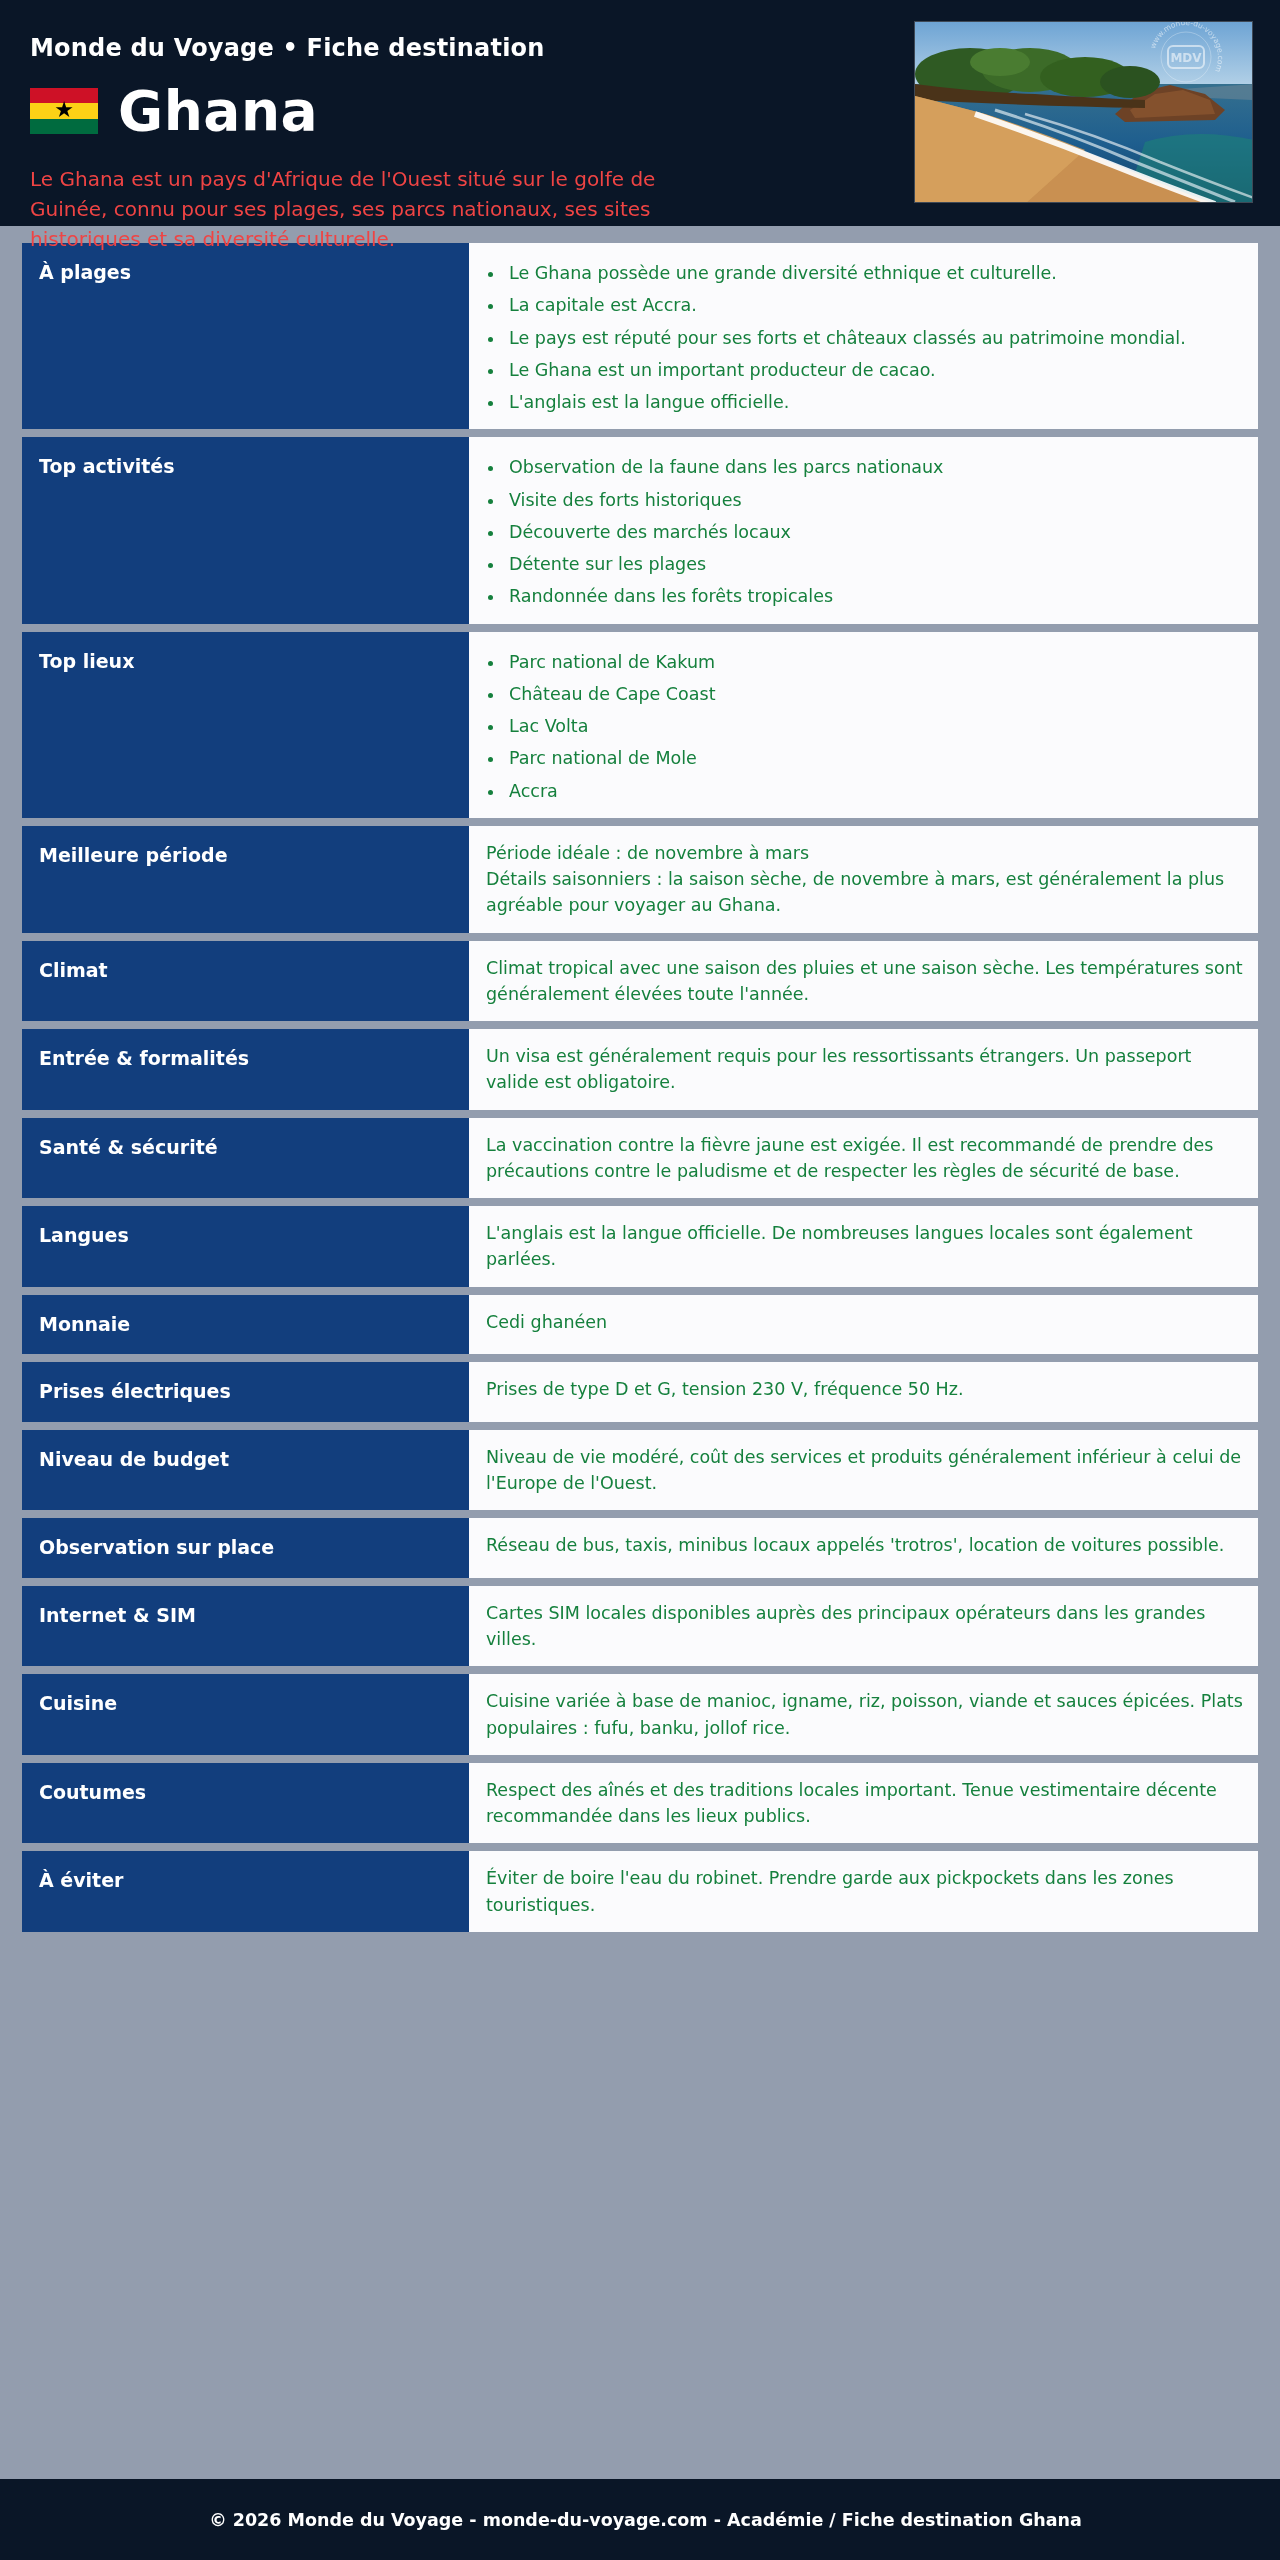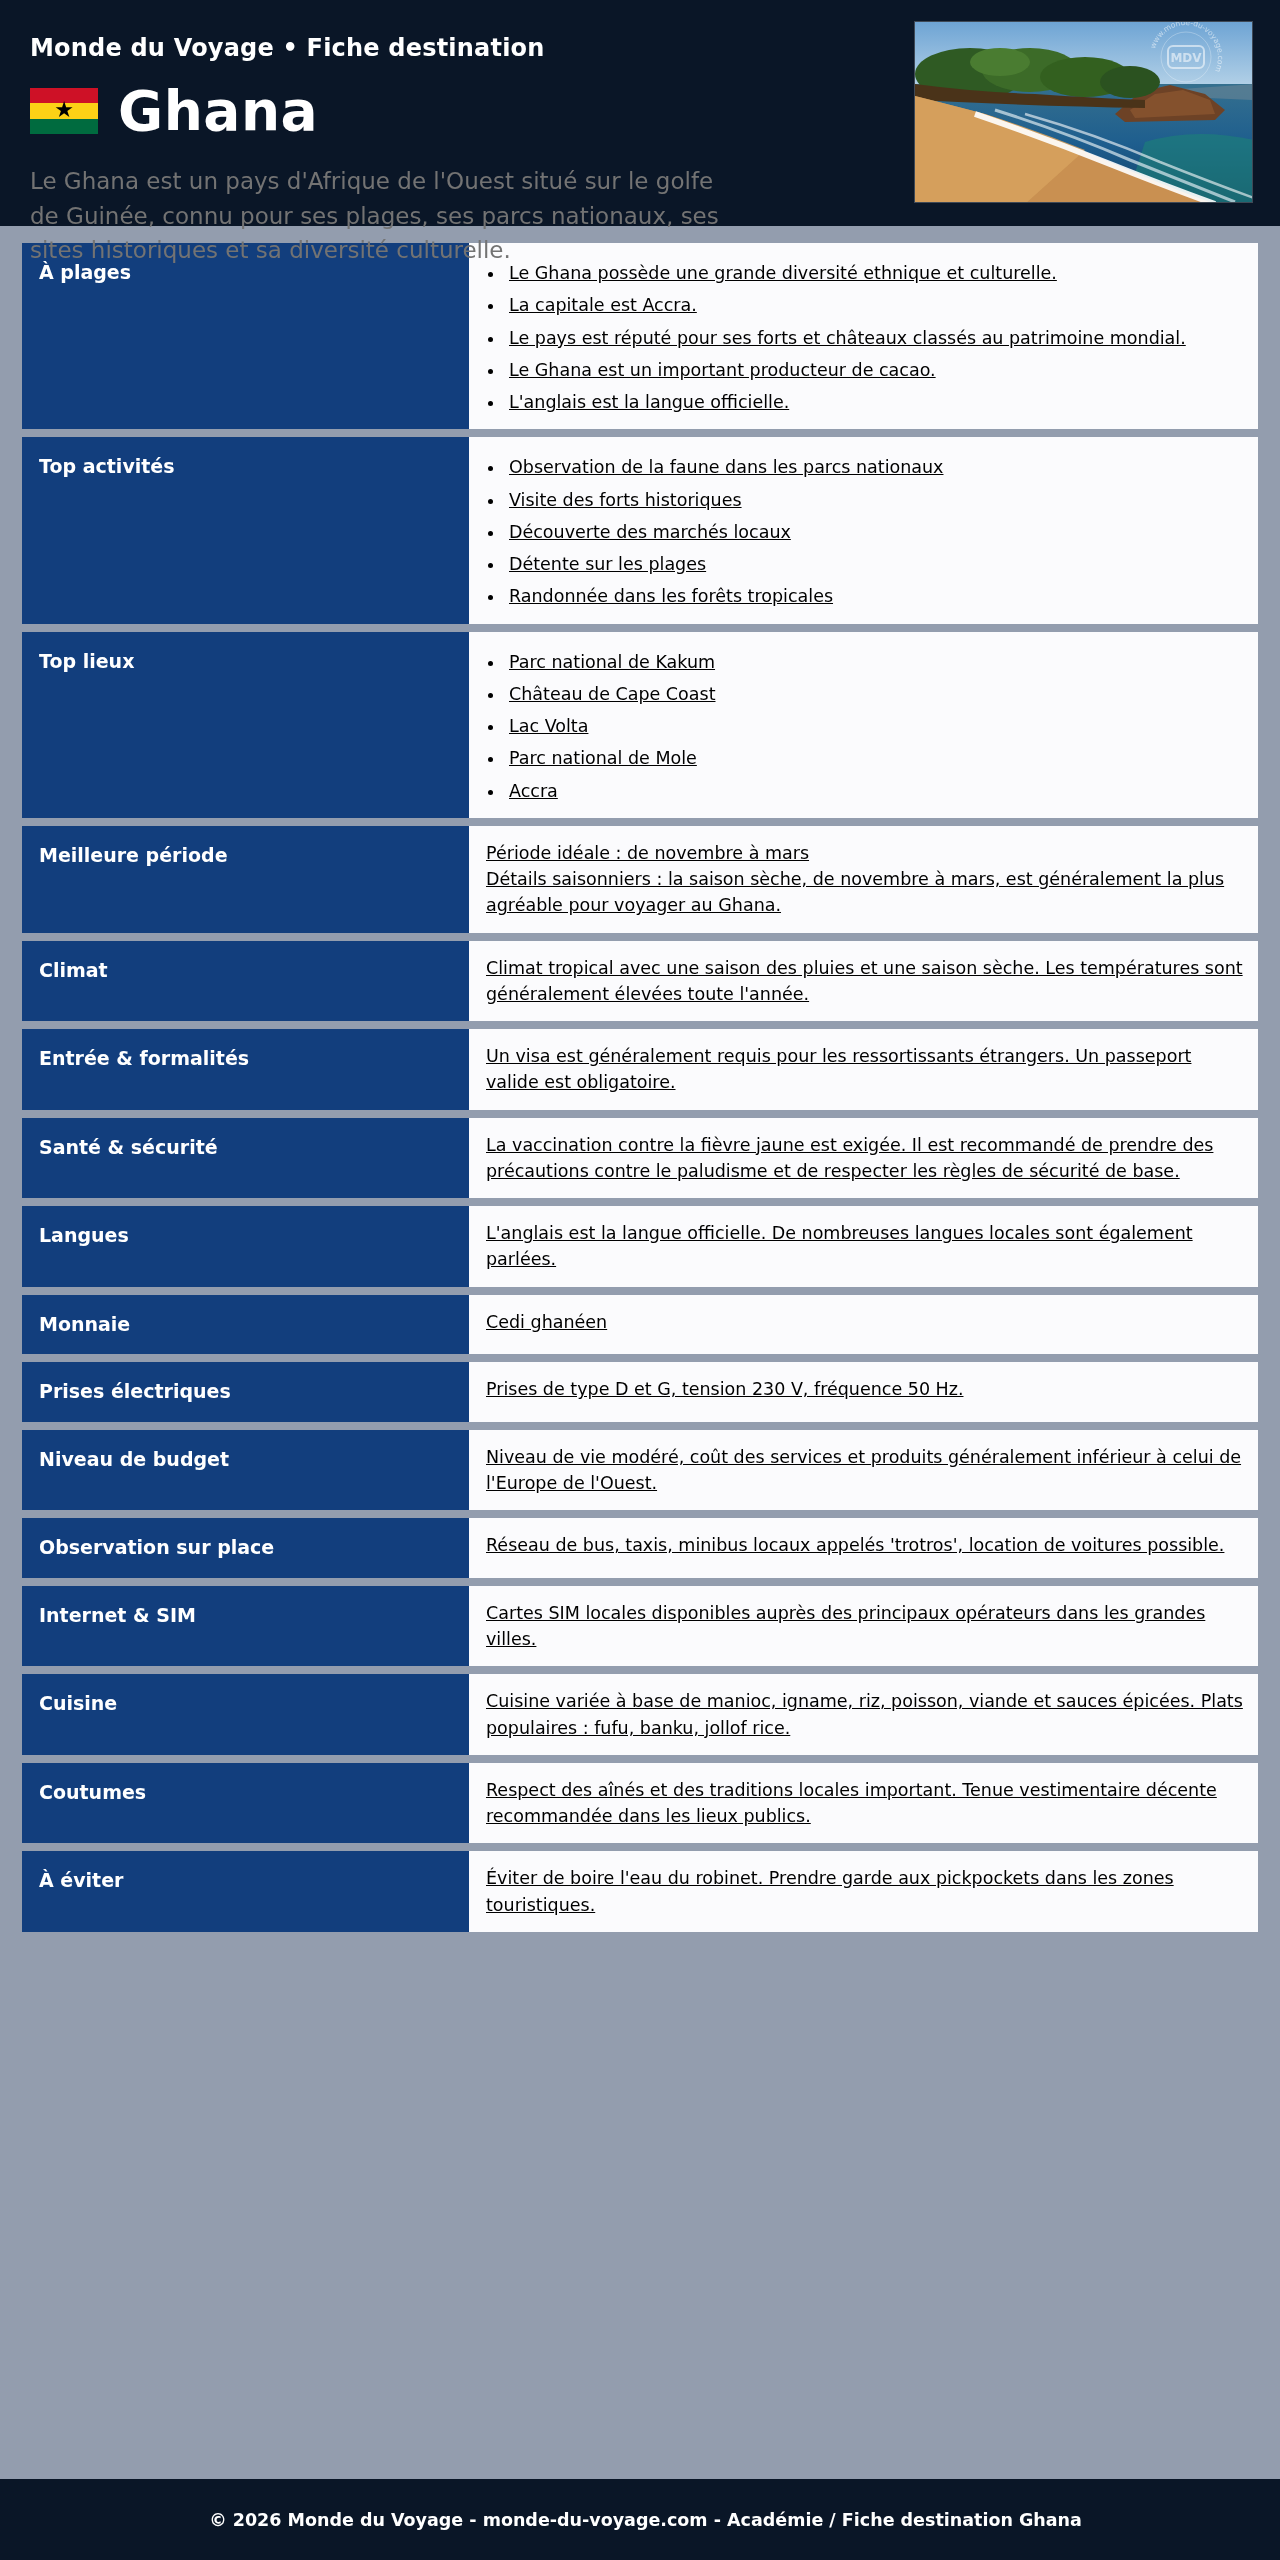--- a/index.html
+++ b/index.html
@@ -46,24 +46,24 @@
     line-height:1;
   }
   .page-title {
     font-size:55px;
     font-weight:bold;
     line-height:1;
     letter-spacing:0.5px;
   }
   .header-desc {
     margin-top:24px;
-    font-size:23px;
+    font-size:20px;
     line-height:1.5;
     max-width:690px;
-    color:#737373;
+    color:#ef4444;
   }
   .photo {
     position:absolute;
     top:21px; right:27px;
     width:339px; height:182px;
     border:1px solid rgba(255,255,255,0.22);
     overflow:hidden;
   }
   .photo svg { display:block; }
   
@@ -80,25 +80,24 @@
     background:#123e7d;
     color:#ffffff;
     font-size:19px;
     font-weight:bold;
     padding:17px 14px 17px 17px;
     line-height:1.35;
   }
   .content-cell {
     flex:1;
     background:#fbfbfd;
-    color:#000000;
+    color:#15803d;
     font-size:17.5px;
     line-height:1.5;
     padding:14px 11px 14px 17px;
-    text-decoration:underline;
   }
   .content-cell ul {
     margin:3px 0 0 0;
     padding-left:19px;
   }
   .content-cell li {
     margin-bottom:6px;
     padding-left:4px;
   }
   .content-cell li:last-child { margin-bottom:0; }

